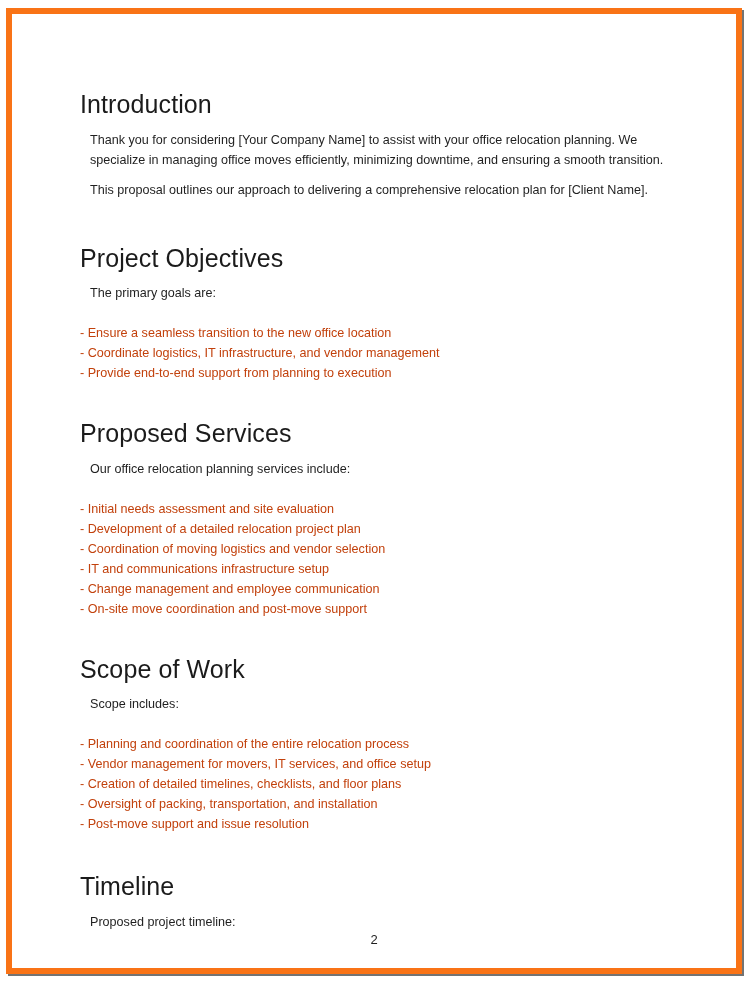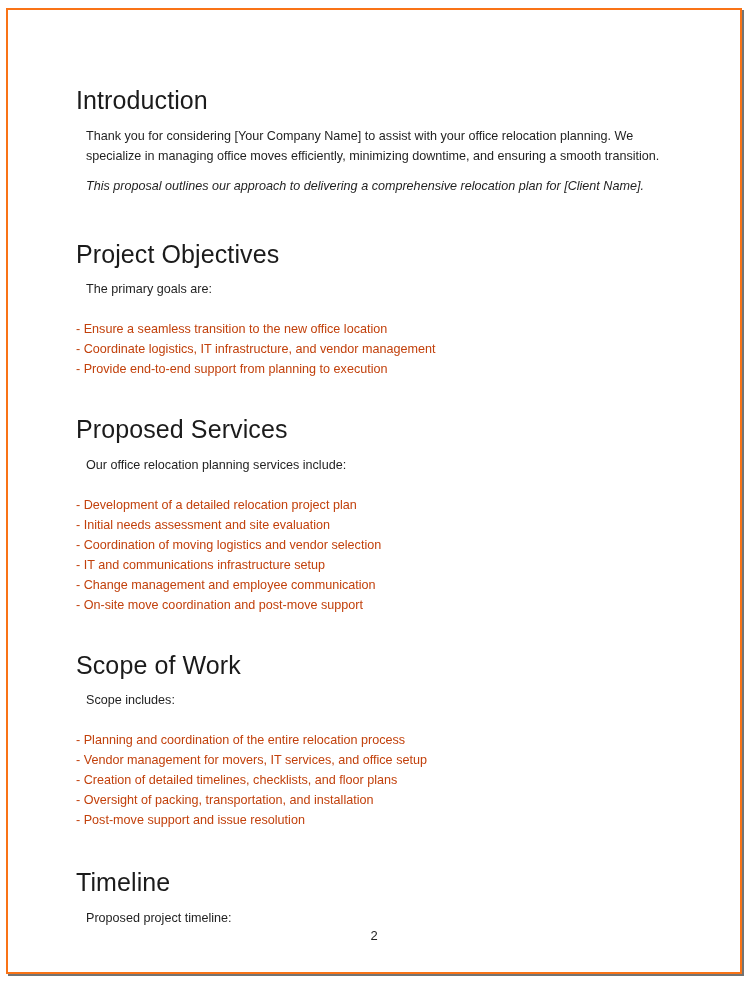--- a/index.html
+++ b/index.html
@@ -15,21 +15,21 @@
   }
 
   .page-sheet {
     position: absolute;
     left: 6px;
     top: 8px;
     width: 736px;
     height: 966px;
     box-sizing: border-box;
     background: #ffffff;
-    border: 2px solid #f97316;
+    border: 6px solid #f97316;
     box-shadow: 2px 2px 0 0 rgba(0,0,0,0.55);
   }
 
   .page-body {
     position: absolute;
     left: 68px;
     top: 64px;
     width: 600px;
   }
 
@@ -58,21 +58,21 @@
     font-family: "Liberation Sans", sans-serif;
     font-size: 12.6px;
     font-weight: 400;
     color: #1f1f1f;
     line-height: 20px;
     margin: 10px;
     padding: 0;
   }
 
   .para-lead { margin-top: 17px; }
-  .para-gap  { margin-top: 20px; font-style: italic; }
+  .para-gap  { margin-top: 20px; }
 
   ul.doc-list {
     list-style: none;
     margin: 0;
     padding: 0;
     margin-top: 20px;
   }
   ul.doc-list li {
     font-family: "Liberation Sans", sans-serif;
     font-size: 12.6px;
@@ -113,22 +113,22 @@
         <li>- Ensure a seamless transition to the new office location</li>
         <li>- Coordinate logistics, IT infrastructure, and vendor management</li>
         <li>- Provide end-to-end support from planning to execution</li>
       </ul>
     </section>
 
     <section class="section section-services">
       <h1 class="doc-heading">Proposed Services</h1>
       <p class="doc-para para-lead">Our office relocation planning services include:</p>
       <ul class="doc-list">
+        <li>- Initial needs assessment and site evaluation</li>
         <li>- Development of a detailed relocation project plan</li>
-        <li>- Initial needs assessment and site evaluation</li>
         <li>- Coordination of moving logistics and vendor selection</li>
         <li>- IT and communications infrastructure setup</li>
         <li>- Change management and employee communication</li>
         <li>- On-site move coordination and post-move support</li>
       </ul>
     </section>
 
     <section class="section section-scope">
       <h1 class="doc-heading">Scope of Work</h1>
       <p class="doc-para para-lead">Scope includes:</p>

